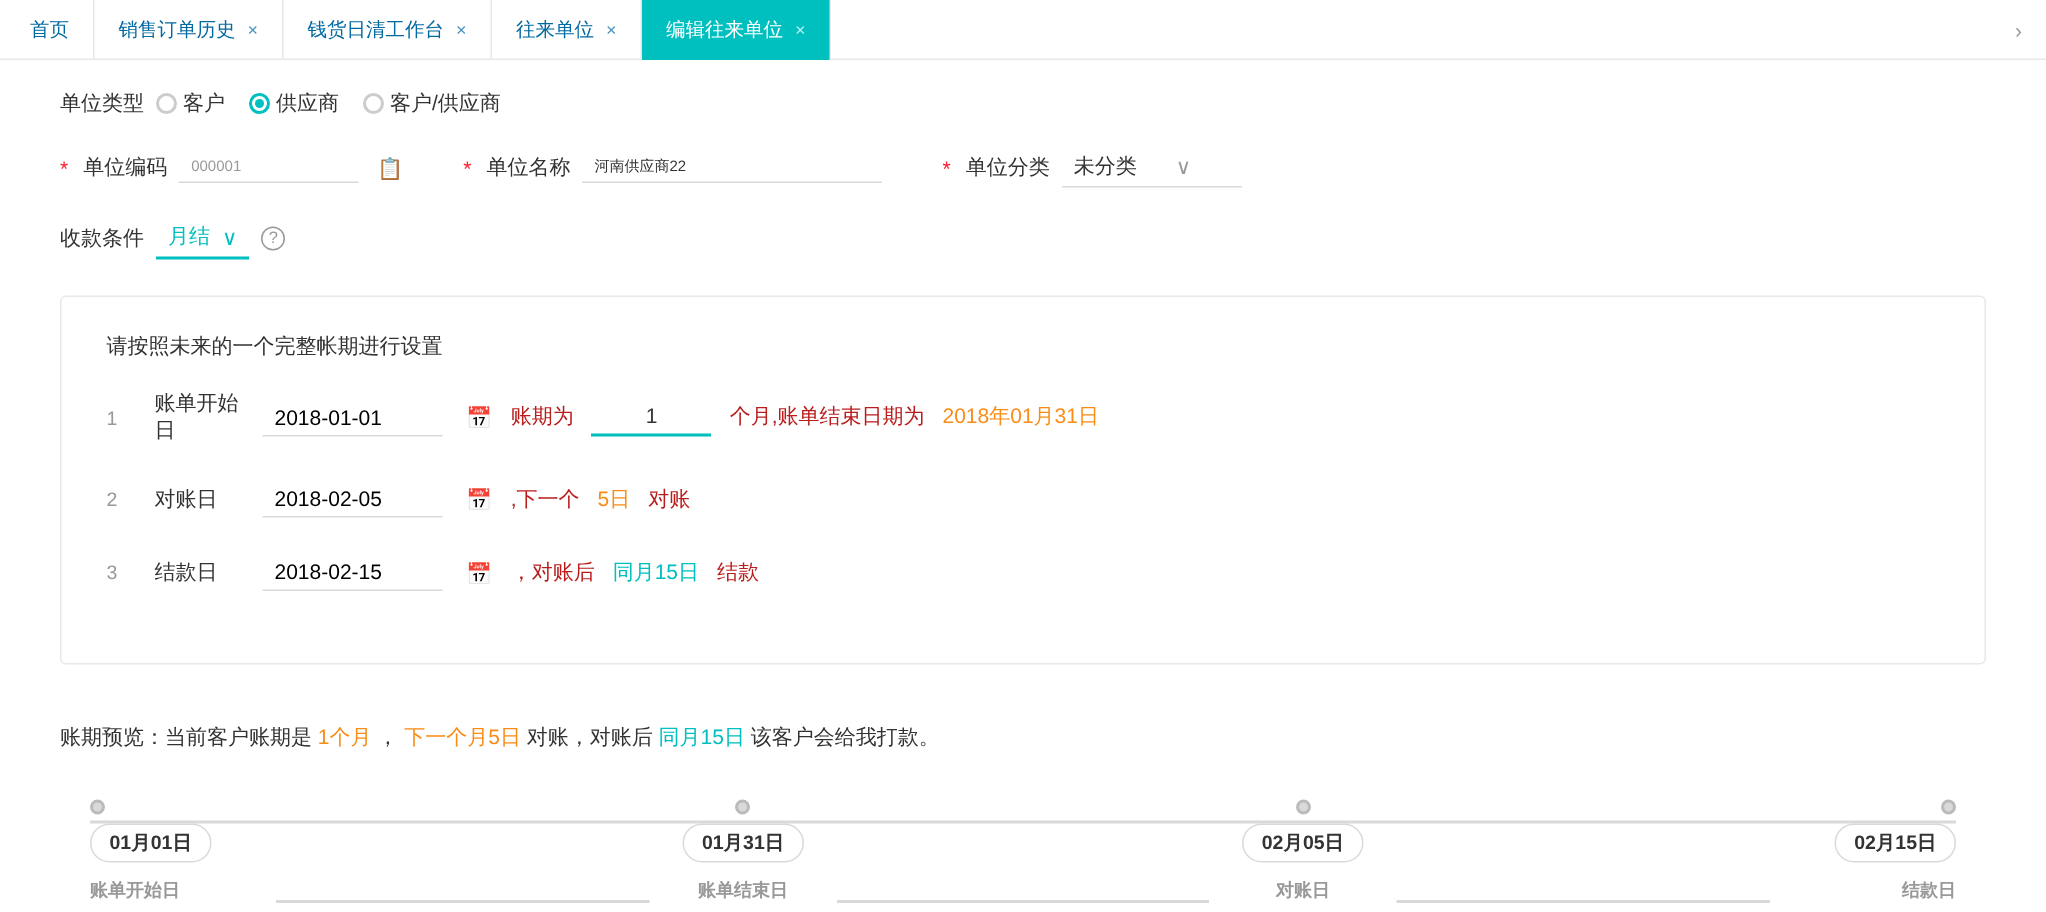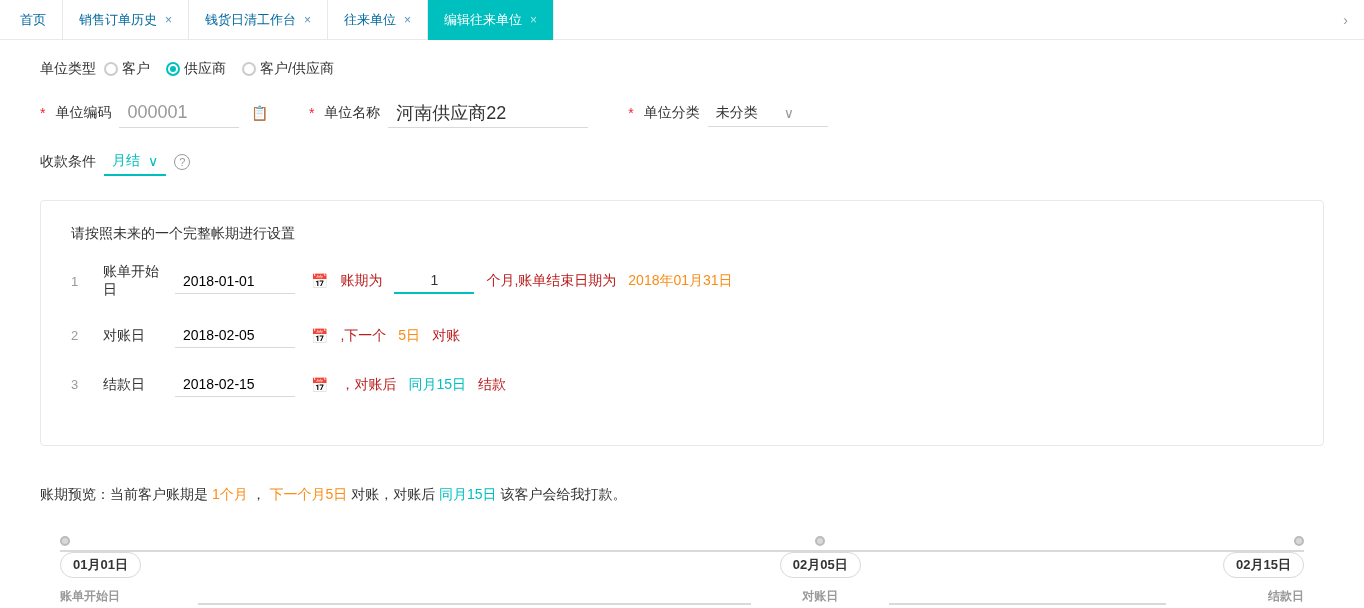--- a/index.html
+++ b/index.html
@@ -99,21 +99,21 @@
       height: 6px;
       border-radius: 50%;
       background: #00bfbf;
     }
 
     
     .input-field {
       border: none;
       border-bottom: 1px solid #d9d9d9;
       padding: 4px 8px;
-      font-size: 18px;
+      font-size: 10px;
       outline: none;
       background: transparent;
       color: #333;
     }
     .input-field.code { width: 120px; color: #999; }
     .input-field.name { width: 200px; }
     
     .select-wrapper {
       display: flex;
       align-items: center;
@@ -414,20 +414,25 @@
     <div class="timeline-line"></div>
     <div class="timeline-items">
 
       <div class="timeline-point">
         <div class="tl-dot"></div>
         <div class="tl-badge">01月01日</div>
         <div class="tl-label">账单开始日</div>
       </div>
       <div class="tl-line-section"></div>
 
+      <div class="timeline-point">
+        <div class="tl-dot"></div>
+        <div class="tl-badge">01月31日</div>
+        <div class="tl-label">账单结束日</div>
+      </div>
       <div class="tl-line-section"></div>
 
       <div class="timeline-point">
         <div class="tl-dot"></div>
         <div class="tl-badge">02月05日</div>
         <div class="tl-label">对账日</div>
       </div>
       <div class="tl-line-section"></div>
 
       <div class="timeline-point">

